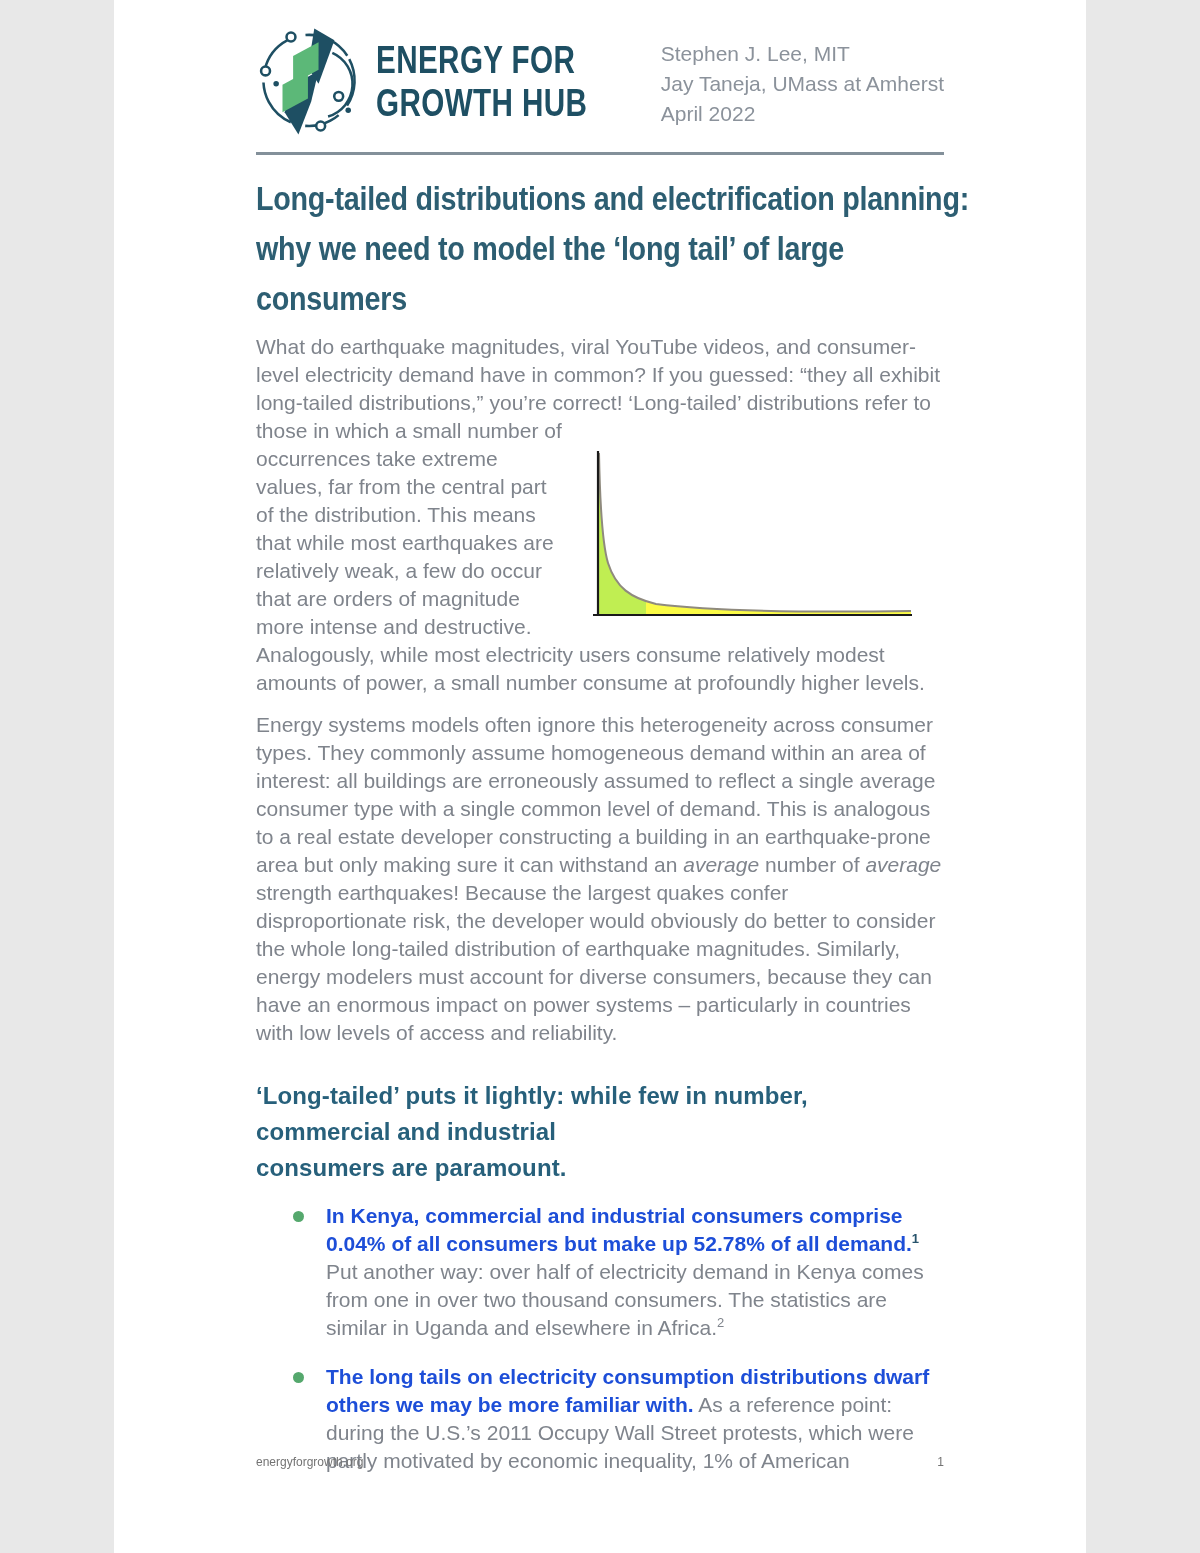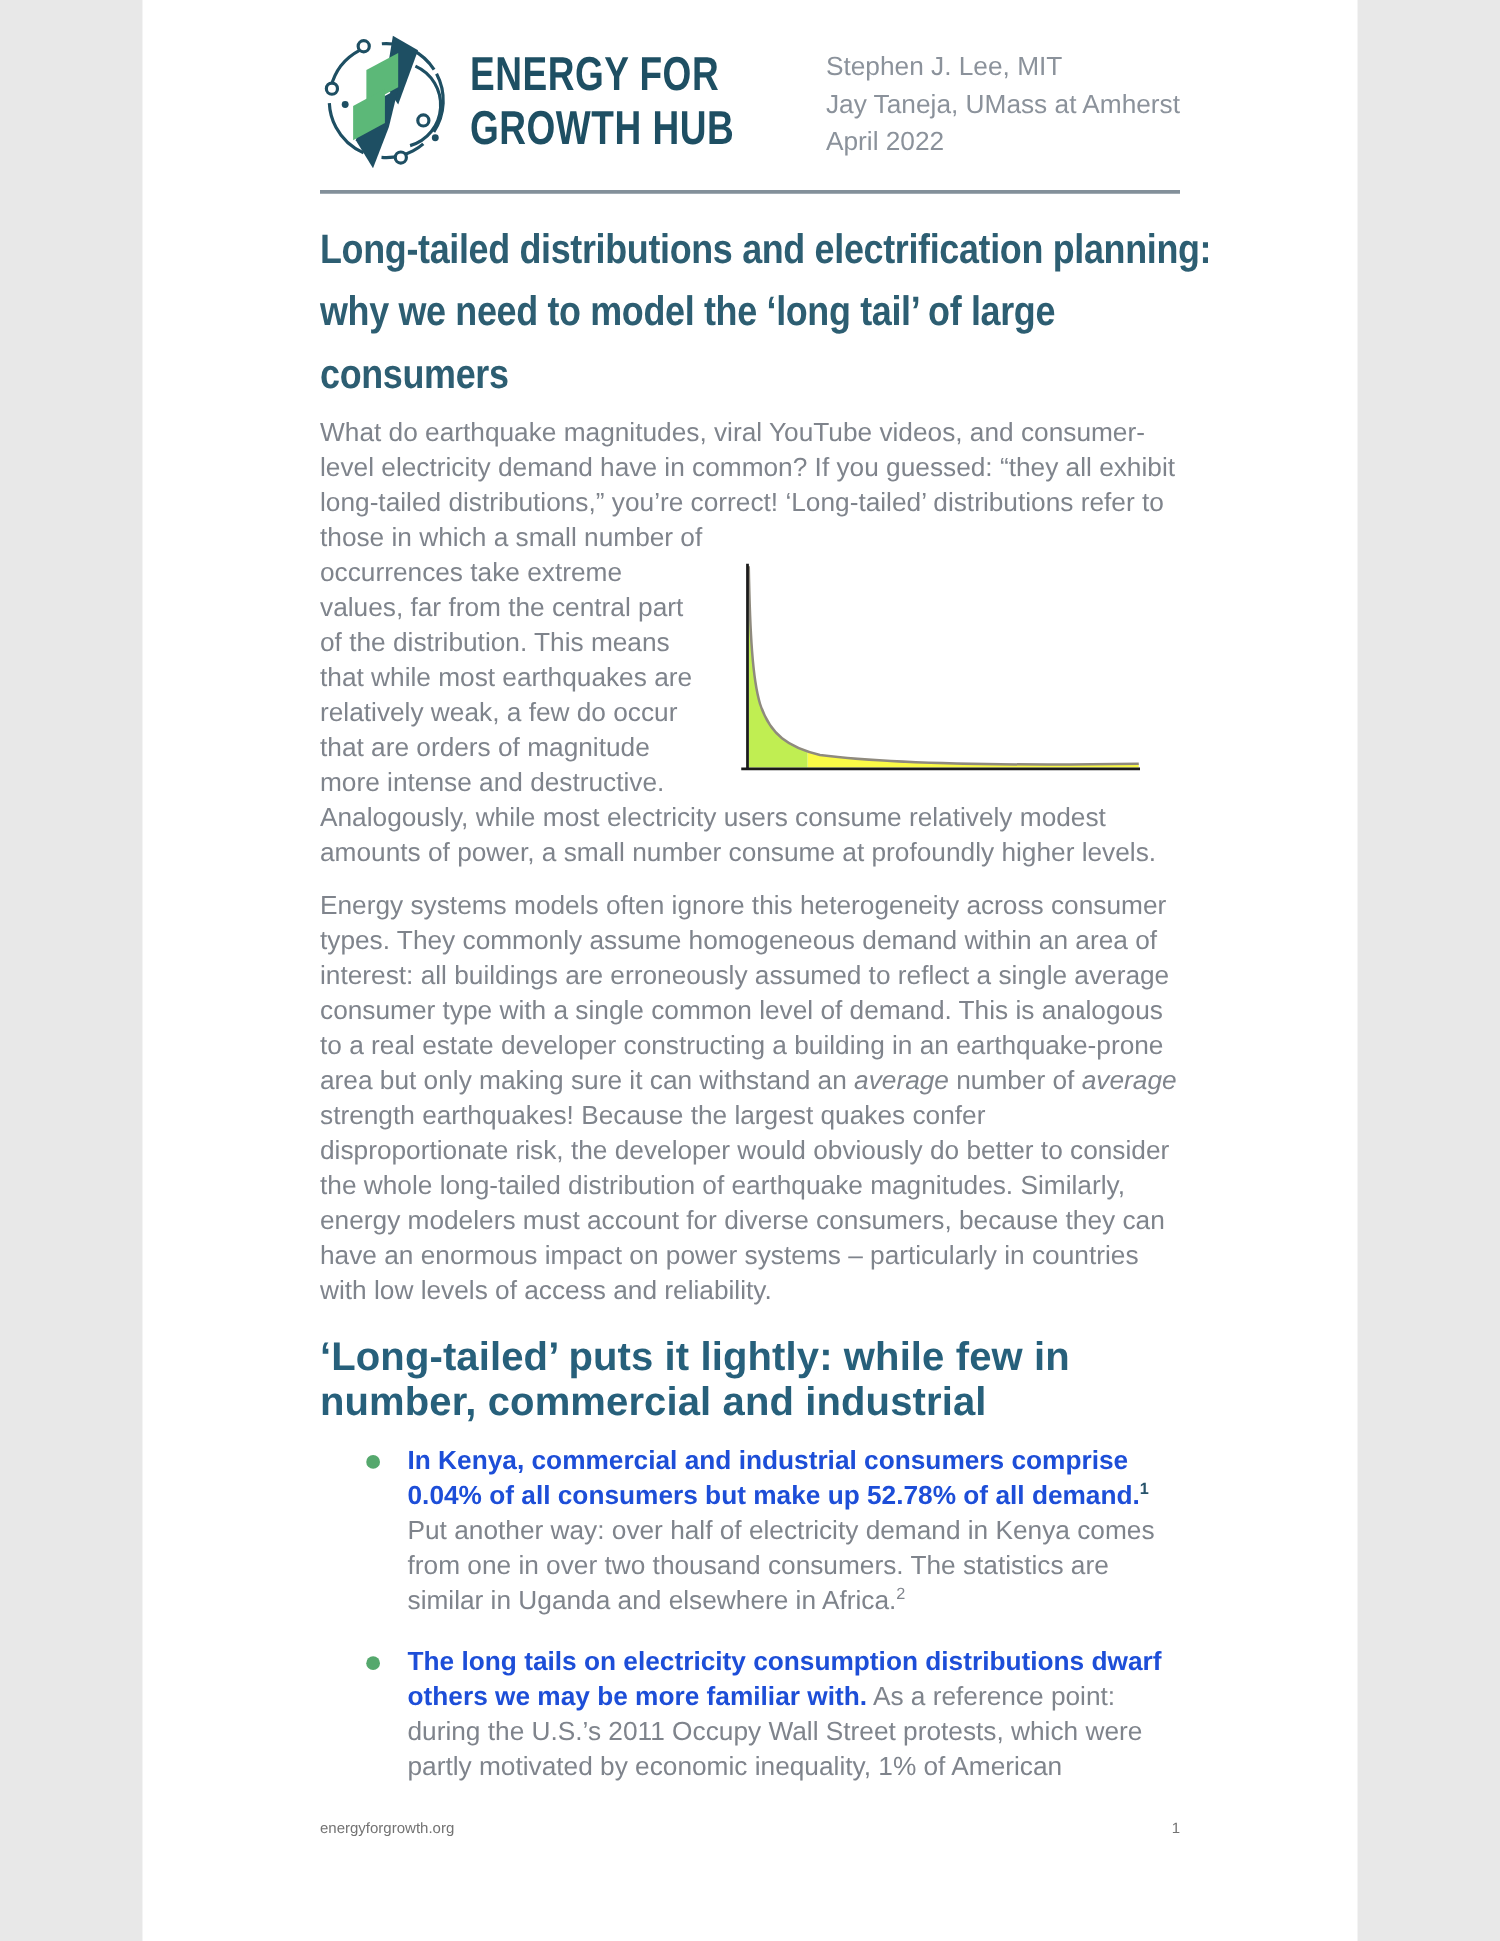--- a/index.html
+++ b/index.html
@@ -24,21 +24,21 @@
   .rule { border:none; border-top:3px solid #83909a; margin-top:13px; }
   
   .title { margin-top:19px; color:#2d5e72; font-weight:bold; font-size:33px; line-height:50px; letter-spacing:-0.3px; }
   .title span { display:block; white-space:nowrap; transform:scaleX(0.87); transform-origin:left; }
   
   .body-text { font-size:21px; line-height:28px; color:#7f848c; }
   p.para { margin-top:9px; margin-bottom:14px; }
   .chart-float { float:right; width:358px; height:176px; margin:30px 0 10px 18px; }
   .chart-float svg { display:block; width:358px; height:176px; }
   
-  .section-heading { margin-top:20px; color:#27607b; font-weight:bold; font-size:32px; line-height:36px; letter-spacing:0.1px; }
+  .section-heading { margin-top:31px; color:#27607b; font-weight:bold; font-size:24px; line-height:36px; letter-spacing:0.1px; }
   .section-heading span { display:block; }
   .after-heading { margin-top:16px; }
   
   ul.bullets { list-style:none; margin-top:16px; }
   ul.bullets li { position:relative; margin-left:70px; margin-bottom:21px; }
   ul.bullets li .dot {
     position:absolute; left:-33px; top:9px; width:11px; height:11px;
     border-radius:50%; background:#55a86d;
   }
   .bold-teal { color:#1d4ed8; font-weight:bold; }
@@ -119,20 +119,21 @@
 
       <line x1="12" y1="4" x2="12" y2="168" stroke="#1a1a1a" stroke-width="2.2"></line>
       <line x1="7" y1="168" x2="326" y2="168" stroke="#1a1a1a" stroke-width="2.2"></line>
     </svg>
       </span><span> ‘Long-tailed’ distributions refer to those in which a small number of occurrences take extreme values, far from the central part of the distribution. This means that while most earthquakes are relatively weak, a few do occur that are orders of magnitude more intense and destructive. Analogously, while most electricity users consume relatively modest amounts of power, a small number consume at profoundly higher levels.</span></p>
 
   <p class="para body-text"><span>Energy systems models often ignore this heterogeneity across consumer types. They commonly assume homogeneous demand within an area of interest: all buildings are erroneously assumed to reflect a single average consumer type with a single common level of demand. This is analogous to a real estate developer constructing a building in an earthquake-prone area but only making sure it can withstand an </span><em class="av">average</em><span> number of </span><em class="av">average</em><span> strength earthquakes! Because the largest quakes confer disproportionate risk, the developer would obviously do better to consider the whole long-tailed distribution of earthquake magnitudes. Similarly, energy modelers must account for diverse consumers, because they can have an enormous impact on power systems – particularly in countries with low levels of access and reliability.</span></p>
 
   <h2 class="section-heading">
     <span>‘Long-tailed’ puts it lightly: while few in number, commercial and industrial</span>
+    <span>consumers are paramount.</span>
   </h2>
 
 
   <ul class="bullets body-text">
     <li>
       <span class="dot"></span>
       <span class="bold-teal">In Kenya, commercial and industrial consumers comprise 0.04% of all consumers but make up 52.78% of all demand.</span><sup class="fn teal">1</sup><span> Put another way: over half of electricity demand in Kenya comes from one in over two thousand consumers. The statistics are similar in Uganda and elsewhere in Africa.</span><sup class="fn">2</sup>
     </li>
     <li>
       <span class="dot"></span>

